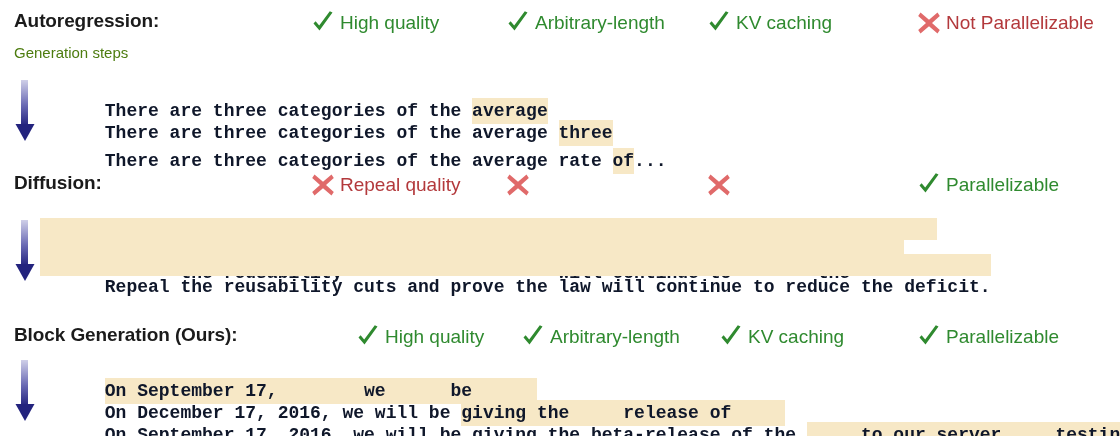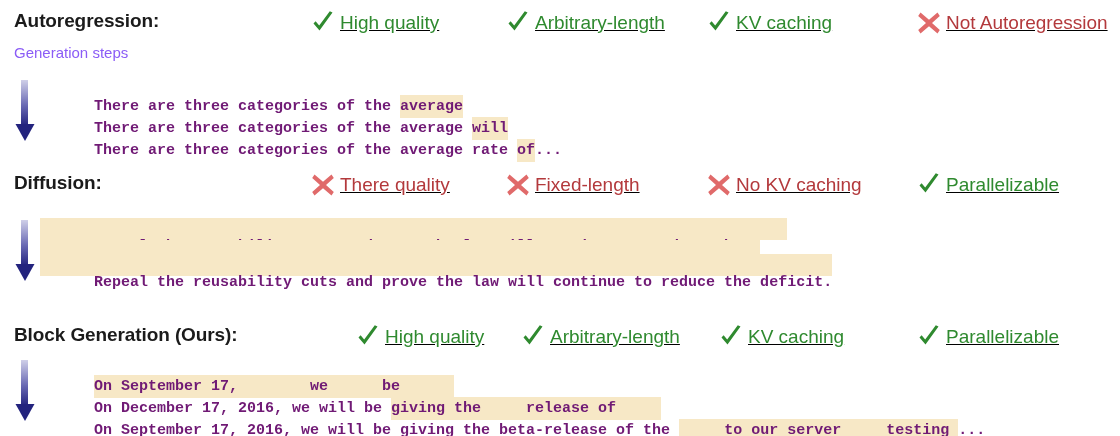--- a/index.html
+++ b/index.html
@@ -12,47 +12,47 @@
 
   
   .sec{position:absolute;left:0;width:1120px;}
   .sec-title{
     position:absolute;left:14px;top:0;
     font-weight:bold;font-size:19px;color:#1b1b1b;
     letter-spacing:-0.1px;white-space:nowrap;
   }
   .sec-sub{
     position:absolute;left:14px;
-    font-size:15px;color:#8b5cf6;white-space:nowrap;
+    font-size:15px;color:#4d7c0f;white-space:nowrap;
   }
 
   
   .badge{
     position:absolute;top:0;display:flex;align-items:center;
-    white-space:nowrap;height:26px;text-decoration:underline;
+    white-space:nowrap;height:26px;
   }
   .badge .mark{
     display:inline-block;width:26px;height:26px;flex:0 0 26px;
     position:relative;margin-right:4px;
   }
   .badge .mark svg{display:block;width:26px;height:26px;}
   .badge .lbl{font-size:19px;line-height:26px;white-space:nowrap;}
   .badge.ok  .lbl{color:#2f8a2f;}
   .badge.bad .lbl{color:#b3393c;}
 
   
   .codeblock{position:absolute;left:0;width:1120px;}
   .arrow{position:absolute;left:14px;width:22px;}
   .arrow svg{display:block;}
 
   .crow{
     position:absolute;left:40px;height:22px;
     font-family:"Liberation Mono","DejaVu Sans Mono",monospace;
-    font-size:15px;font-weight:bold;letter-spacing:0px;
-    color:#701a75;white-space:pre;
+    font-size:18px;font-weight:bold;letter-spacing:0px;
+    color:#0f172a;white-space:pre;
     display:block;
   }
   .crow .seg{display:inline-block;white-space:pre;padding:3px 0;}
   .crow .hl{background:#f7e8c6;}
   .crow.fullbar{background:#f7e8c6;}
   .crow.fullbar .seg{background:transparent;}
 </style>
 </head>
 <body>
 
@@ -87,21 +87,21 @@
       </span>
       <span class="lbl">KV caching</span>
     </div>
 
     <div class="badge bad" style="left:916px;">
       <span class="mark">
         <svg viewBox="0 0 26 26">
             <path d="M4.5 2.5 L2.2 6.0 L10.0 13.0 L2.2 20.0 L4.5 23.5 L13.0 16.2 L21.5 23.5 L23.8 20.0 L16.0 13.0 L23.8 6.0 L21.5 2.5 L13.0 9.8 Z" fill="#e06a6a"></path>
           </svg>
       </span>
-      <span class="lbl">Not Autoregression</span>
+      <span class="lbl">Not Parallelizable</span>
     </div>
   </div>
 
   <div class="sec-sub" style="top:44px;">Generation steps</div>
 
   <div class="codeblock" style="top:78px;">
     <div class="arrow" style="top:2px;">
       <svg width="22" height="62" viewBox="0 0 22 62">
         <defs>
             <linearGradient id="g0" x1="0" y1="0" x2="0" y2="1">
@@ -111,55 +111,53 @@
         </linearGradient>
           </defs>
         <rect x="7" y="0" width="7" height="46" fill="url(#g0)"></rect>
         <path d="M1.5 44 L20.5 44 L11 61 Z" fill="#23237e"></path>
       </svg>
     </div>
     <div class="crow" style="top:0px;">
       <span class="seg">There are three categories of the </span><span class="seg hl">average</span>
     </div>
     <div class="crow" style="top:22px;">
-      <span class="seg">There are three categories of the average </span><span class="seg hl">will</span>
-    </div>
-    <div class="crow" style="top:44px;">
+      <span class="seg">There are three categories of the average </span><span class="seg hl">three</span>
+    </div>
+    <div class="crow" style="top:50px;">
       <span class="seg">There are three categories of the average rate </span><span class="seg hl">of</span><span class="seg">...</span>
     </div>
   </div>
 
   <div class="sec" style="top:172px;">
     <div class="sec-title">Diffusion:</div>
 
     <div class="badge bad" style="left:310px;">
       <span class="mark">
         <svg viewBox="0 0 26 26">
             <path d="M4.5 2.5 L2.2 6.0 L10.0 13.0 L2.2 20.0 L4.5 23.5 L13.0 16.2 L21.5 23.5 L23.8 20.0 L16.0 13.0 L23.8 6.0 L21.5 2.5 L13.0 9.8 Z" fill="#e06a6a"></path>
           </svg>
       </span>
-      <span class="lbl">There quality</span>
+      <span class="lbl">Repeal quality</span>
     </div>
 
     <div class="badge bad" style="left:505px;">
       <span class="mark">
         <svg viewBox="0 0 26 26">
             <path d="M4.5 2.5 L2.2 6.0 L10.0 13.0 L2.2 20.0 L4.5 23.5 L13.0 16.2 L21.5 23.5 L23.8 20.0 L16.0 13.0 L23.8 6.0 L21.5 2.5 L13.0 9.8 Z" fill="#e06a6a"></path>
           </svg>
       </span>
-      <span class="lbl">Fixed-length</span>
     </div>
 
     <div class="badge bad" style="left:706px;">
       <span class="mark">
         <svg viewBox="0 0 26 26">
             <path d="M4.5 2.5 L2.2 6.0 L10.0 13.0 L2.2 20.0 L4.5 23.5 L13.0 16.2 L21.5 23.5 L23.8 20.0 L16.0 13.0 L23.8 6.0 L21.5 2.5 L13.0 9.8 Z" fill="#e06a6a"></path>
           </svg>
       </span>
-      <span class="lbl">No KV caching</span>
     </div>
 
     <div class="badge ok" style="left:916px;">
       <span class="mark">
         <svg viewBox="0 0 26 26">
             <path d="M3.5 13.5 L9.5 20.5 L22.5 2.5 L19.8 1.2 L9.2 15.4 L5.6 11.2 Z" fill="#2f8a2f"></path>
           </svg>
       </span>
       <span class="lbl">Parallelizable</span>
     </div>

